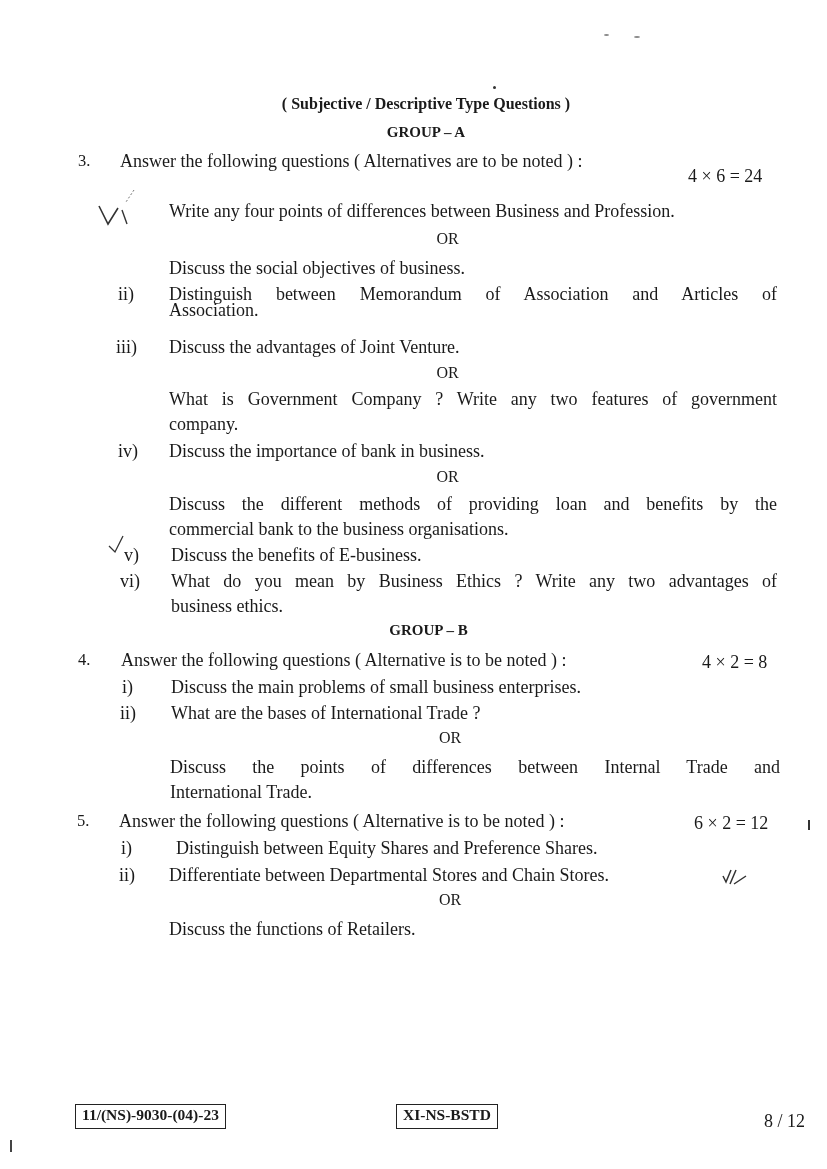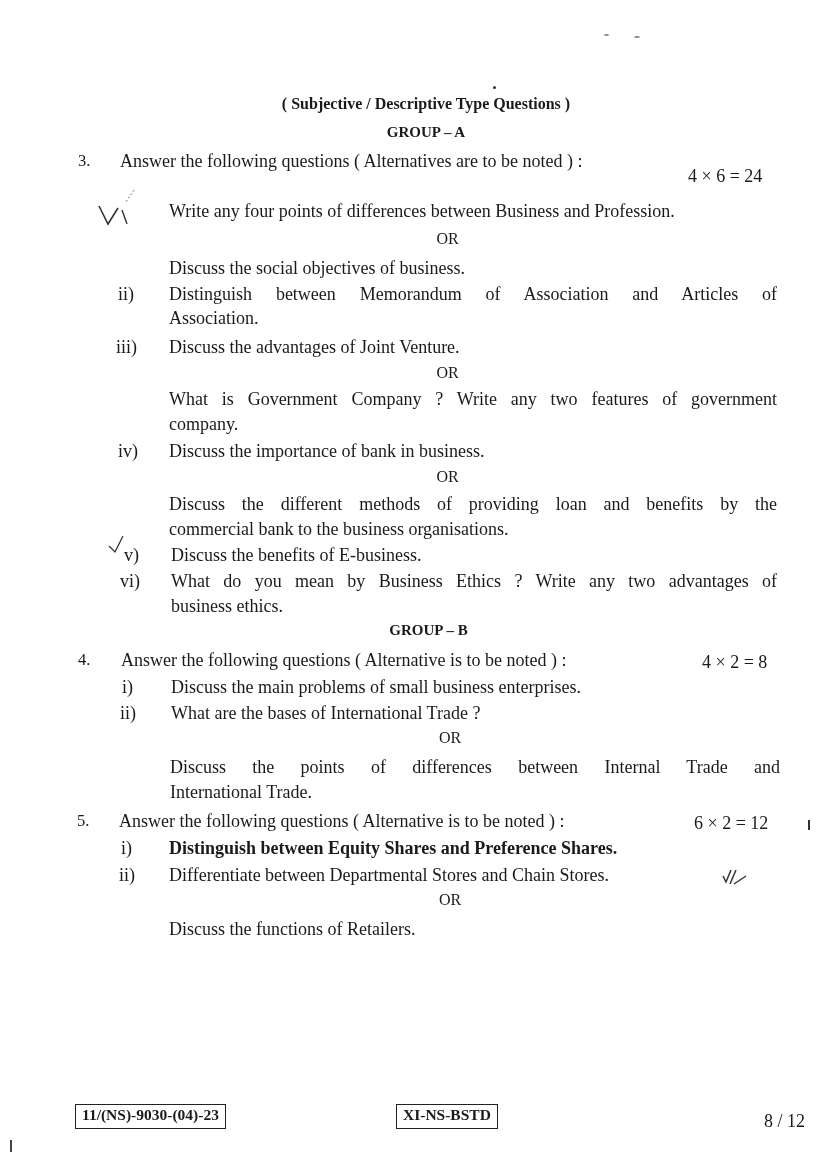--- a/index.html
+++ b/index.html
@@ -30,21 +30,21 @@
   <path d="M3 20 L12 38 L22 22" stroke="#333" stroke-width="1.6" fill="none"></path>
   <path d="M26 24 L31 38" stroke="#333" stroke-width="1.4" fill="none"></path>
   <path d="M38 4 L30 16" stroke="#777" stroke-width="1" fill="none" stroke-dasharray="2 2"></path>
 </svg>
 <div class="abs txt" style="left:169px;top:201px;">Write any four points of differences between Business and Profession.</div>
 <div class="abs or" style="left:0;width:895px;text-align:center;top:230px;">OR</div>
 <div class="abs txt" style="left:169px;top:258px;">Discuss the social objectives of business.</div>
 
 <div class="abs txt" style="left:118px;top:284px;">ii)</div>
 <div class="abs txt just" style="left:169px;top:284px;width:608px;">Distinguish between Memorandum of Association and Articles of</div>
-<div class="abs txt" style="left:169px;top:308px;">Association.</div>
+<div class="abs txt" style="left:169px;top:300px;">Association.</div>
 
 <div class="abs txt" style="left:116px;top:337px;">iii)</div>
 <div class="abs txt" style="left:169px;top:337px;">Discuss the advantages of Joint Venture.</div>
 <div class="abs or" style="left:0;width:895px;text-align:center;top:364px;">OR</div>
 <div class="abs txt just" style="left:169px;top:389px;width:608px;">What is Government Company ? Write any two features of government</div>
 <div class="abs txt" style="left:169px;top:414px;">company.</div>
 
 <div class="abs txt" style="left:118px;top:441px;">iv)</div>
 <div class="abs txt" style="left:169px;top:441px;">Discuss the importance of bank in business.</div>
 <div class="abs or" style="left:0;width:895px;text-align:center;top:468px;">OR</div>
@@ -73,21 +73,21 @@
 <div class="abs txt" style="left:171px;top:703px;">What are the bases of International Trade ?</div>
 <div class="abs or" style="left:0;width:900px;text-align:center;top:729px;">OR</div>
 <div class="abs txt just" style="left:170px;top:757px;width:610px;">Discuss the points of differences between Internal Trade and</div>
 <div class="abs txt" style="left:170px;top:782px;">International Trade.</div>
 
 <div class="abs num" style="left:77px;top:811px;">5.</div>
 <div class="abs txt" style="left:119px;top:811px;">Answer the following questions ( Alternative is to be noted ) :</div>
 <div class="abs txt" style="left:694px;top:813px;">6 × 2 = 12</div>
 
 <div class="abs txt" style="left:121px;top:838px;">i)</div>
-<div class="abs txt" style="left:169px;top:838px;font-weight:bold;">Distinguish between Equity Shares and Preference Shares.</div>
+<div class="abs txt" style="left:176px;top:838px;">Distinguish between Equity Shares and Preference Shares.</div>
 <div class="abs txt" style="left:119px;top:865px;">ii)</div>
 <div class="abs txt" style="left:169px;top:865px;">Differentiate between Departmental Stores and Chain Stores.</div>
 <svg class="mark" style="left:720px;top:866px;" width="30" height="22">
   <path d="M3 10 L6 16 L11 4 M10 18 L16 4 M14 18 L26 10" stroke="#333" stroke-width="1.5" fill="none"></path>
 </svg>
 <div class="abs or" style="left:0;width:900px;text-align:center;top:891px;">OR</div>
 <div class="abs txt" style="left:169px;top:919px;">Discuss the functions of Retailers.</div>
 
 <div class="abs box" style="left:75px;top:1104px;">11/(NS)-9030-(04)-23</div>
 <div class="abs box" style="left:396px;top:1104px;">XI-NS-BSTD</div>

